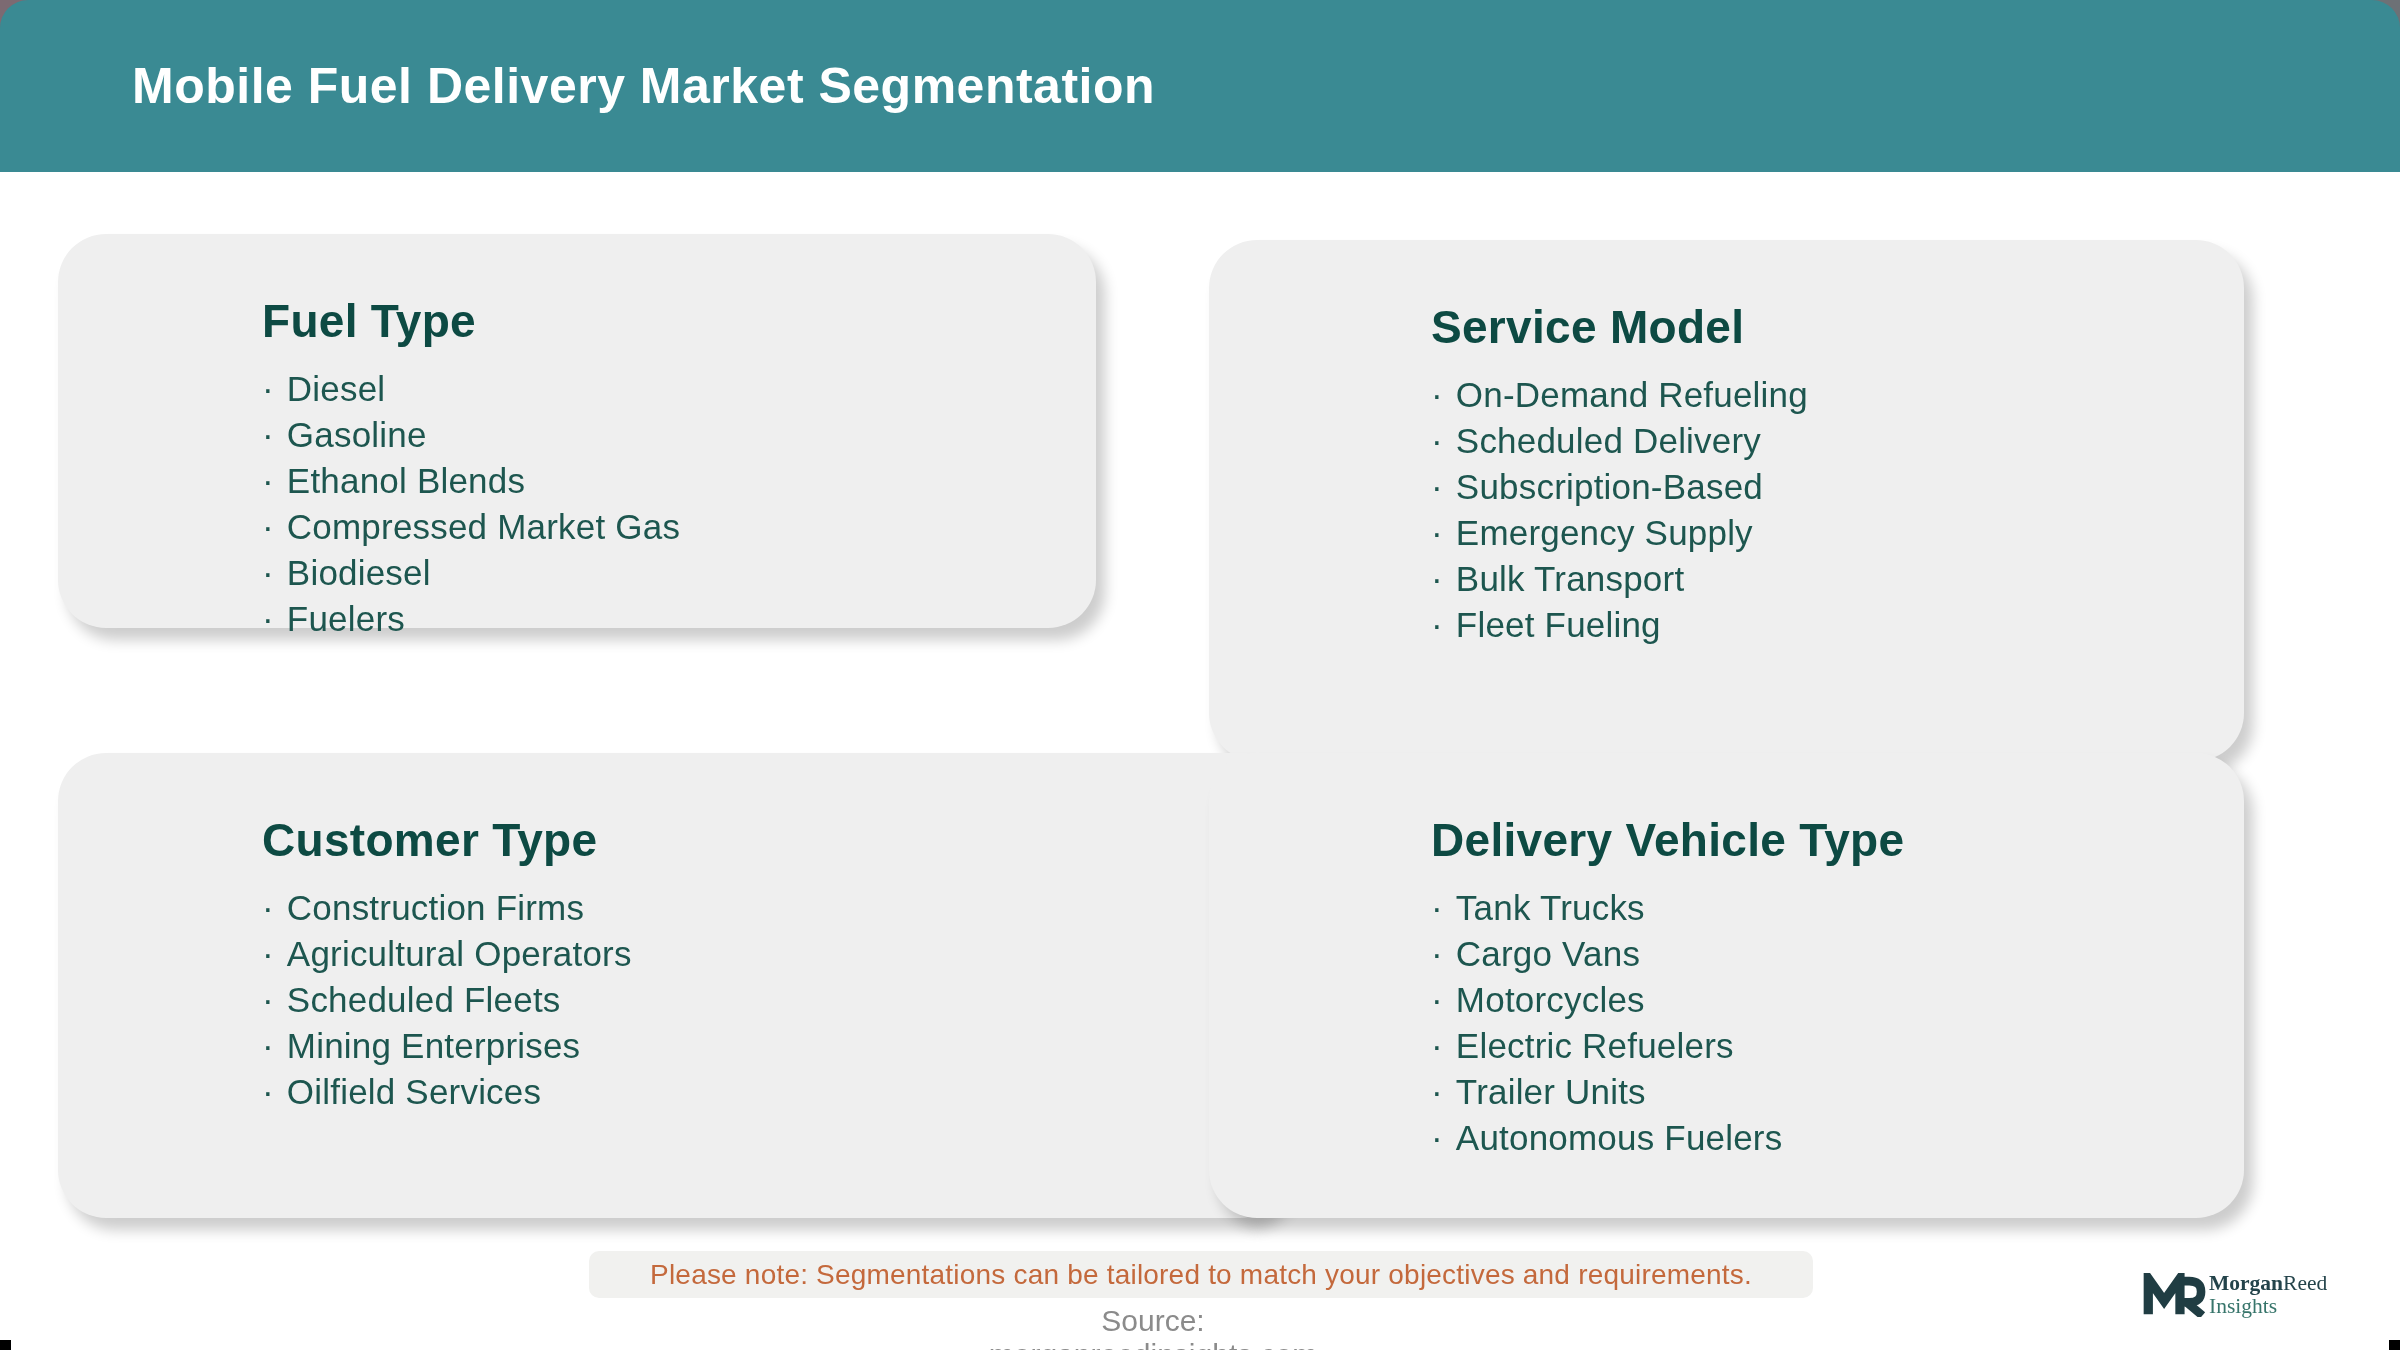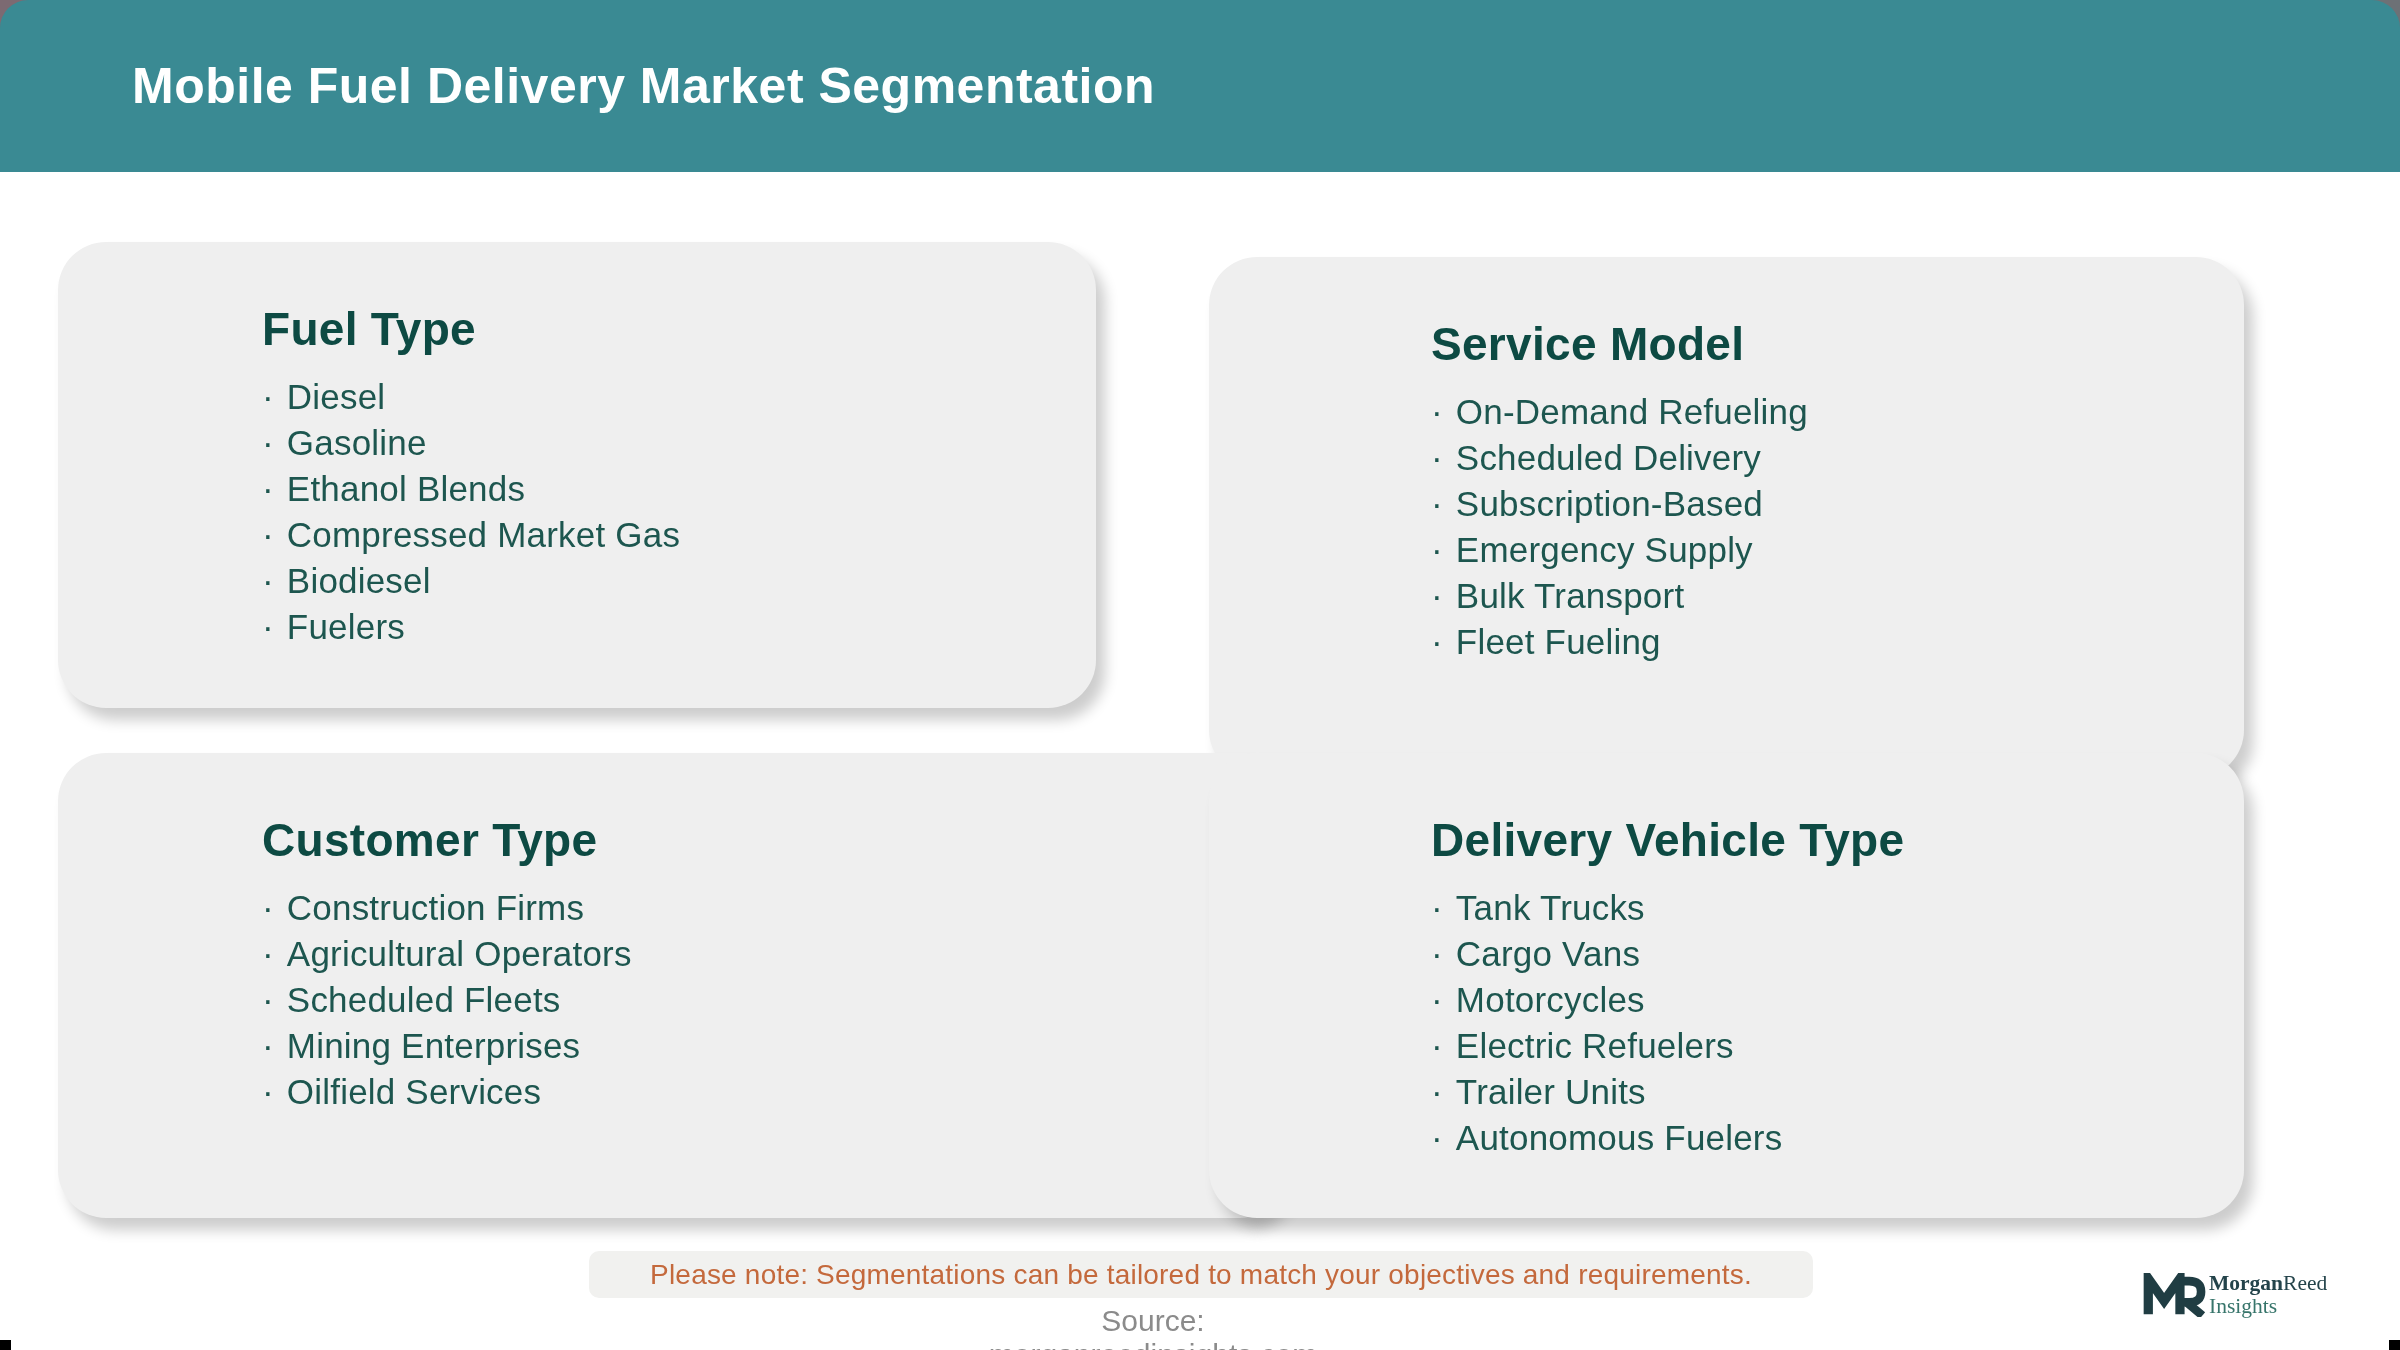--- a/index.html
+++ b/index.html
@@ -24,22 +24,22 @@
   }
   .header h1{
     margin:0; color:#ffffff; font-size:50px; font-weight:bold; letter-spacing:0.5px;
   }
   .card{
     position:absolute; background:var(--card-bg); border-radius:48px;
     box-shadow:9px 12px 14px rgba(0,0,0,0.20);
     padding:60px 40px 0 204px;
   }
   .card.col2{padding-left:222px;}
-  #card-0{left:58px;  top:242px; width:1038px; height:466px;}
-  #card-1{left:1209px; top:257px; width:1035px; height:521px;}
+  #card-0{left:58px;  top:234px; width:1038px; height:394px;}
+  #card-1{left:1209px; top:240px; width:1035px; height:521px;}
   #card-2{left:58px;  top:753px; width:1230px; height:465px;}
   #card-3{left:1209px; top:753px; width:1035px; height:465px;}
   .card h2{
     margin:0 0 18px 0; font-size:46px; font-weight:bold;
     color:var(--card-title); letter-spacing:0.3px;
   }
   .card ul{list-style:none; margin:0; padding:0;}
   .card li{
     font-size:35px; line-height:46px; color:var(--card-body); letter-spacing:0.2px;
     white-space:nowrap;

